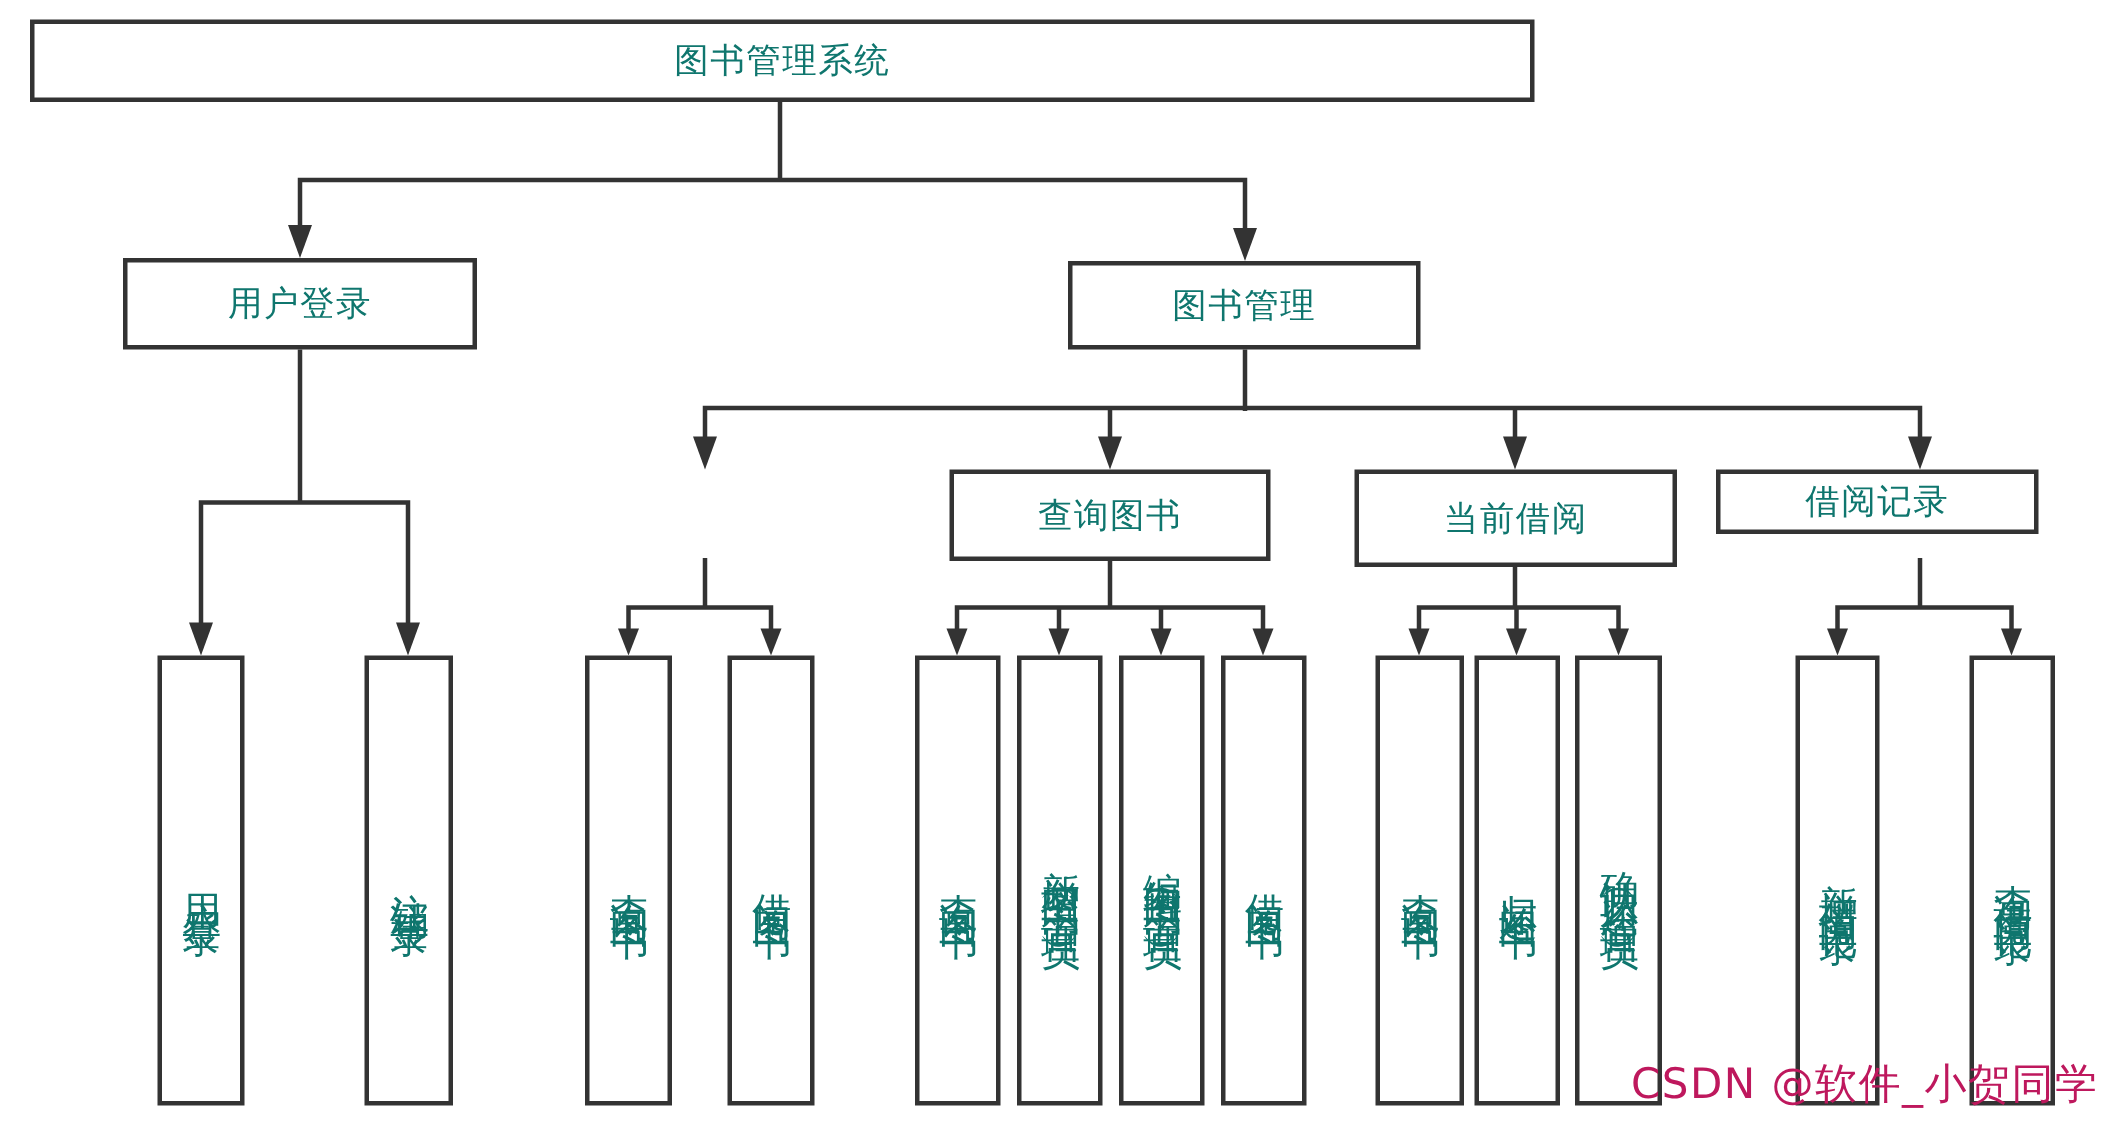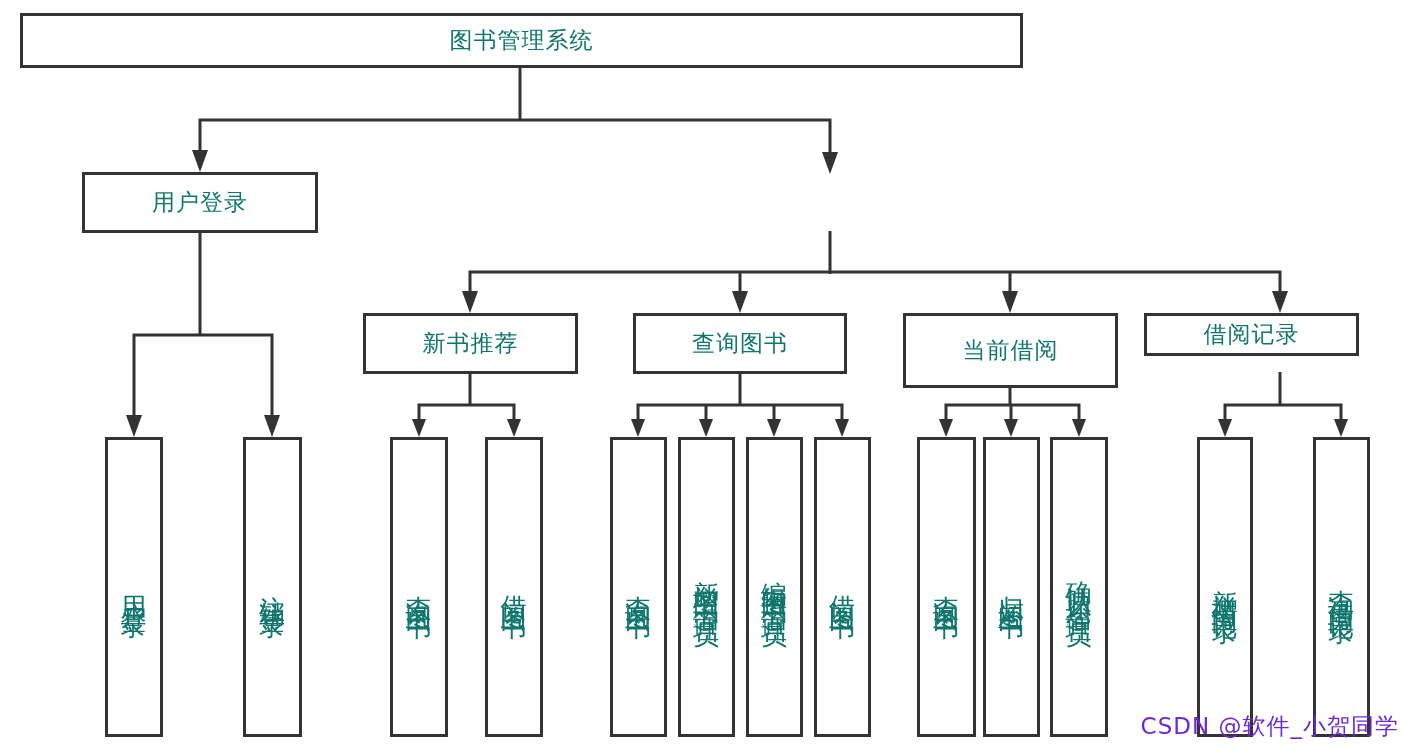--- a/index.html
+++ b/index.html
@@ -39,43 +39,43 @@
     letter-spacing: 6px;
     line-height: 1;
   }
   .leaf { top: 437px; height: 300px; }
 
   #root      { left: 20px;   top: 13px;  width: 1003px; height: 55px; }
   #b-user    { left: 82px;   top: 172px; width: 236px;  height: 61px; }
   #b-book    { left: 712px;  top: 174px; width: 235px;  height: 59px; }
   #m-new     { left: 363px;  top: 313px; width: 215px;  height: 61px; }
   #m-borrow  { left: 633px;  top: 313px; width: 214px;  height: 61px; }
-  #m-current { left: 903px;  top: 313px; width: 215px;  height: 75px; }
+  #m-current { left: 903px;  top: 313px; width: 215px;  height: 65px; }
   #m-records { left: 1144px; top: 313px; width: 215px;  height: 43px; }
 
   #l1  { left: 105px;  width: 58px; }
   #l2  { left: 243px;  width: 59px; }
   #l3  { left: 390px;  width: 58px; }
   #l4  { left: 485px;  width: 58px; }
   #l5  { left: 610px;  width: 57px; }
   #l6  { left: 678px;  width: 57px; }
   #l7  { left: 746px;  width: 57px; }
   #l8  { left: 814px;  width: 57px; }
   #l9  { left: 917px;  width: 59px; }
   #l10 { left: 983px;  width: 57px; }
   #l11 { left: 1050px; width: 58px; }
   #l12 { left: 1197px; width: 56px; }
   #l13 { left: 1313px; width: 57px; }
 
   .watermark {
     position: absolute;
     right: 6px;
     bottom: 5px;
-    font-size: 23px;
-    color: #6d28d9;
+    font-size: 28px;
+    color: #be185d;
     letter-spacing: 1px;
     white-space: nowrap;
   }
 </style>
 </head>
 <body>
 
 <div class="canvas">
 
   <svg class="connectors" viewBox="0 0 1405 747" xmlns="http://www.w3.org/2000/svg" aria-hidden="true">
@@ -121,24 +121,24 @@
     </g>
   </svg>
 
   <div class="box h" id="root">
     <span>图书管理系统</span>
   </div>
 
   <div class="box h" id="b-user">
     <span>用户登录</span>
   </div>
+  <div class="box h" id="b-book">
+    <span>图书管理</span>
+  </div>
 
-  <div class="box h" id="m-new">
-    <span>新书推荐</span>
-  </div>
   <div class="box h" id="m-borrow">
     <span>查询图书</span>
   </div>
   <div class="box h" id="m-current">
     <span>当前借阅</span>
   </div>
   <div class="box h" id="m-records">
     <span>借阅记录</span>
   </div>
 

